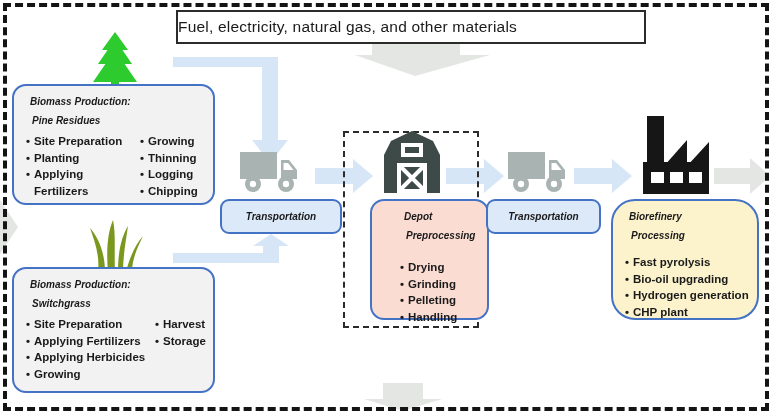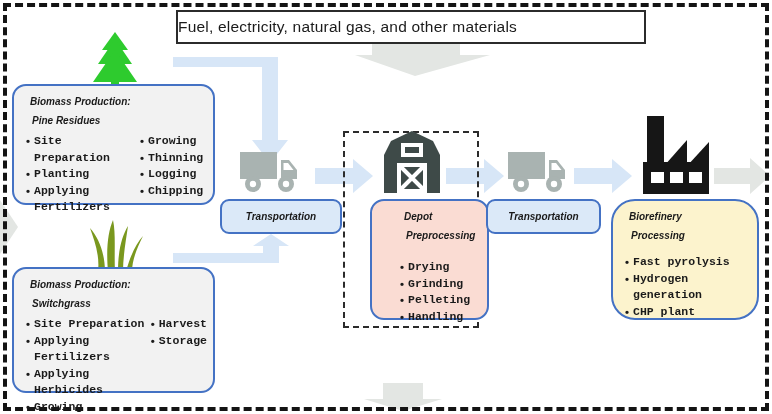--- a/index.html
+++ b/index.html
@@ -16,21 +16,21 @@
   }
   
   .panel{
     position:absolute;border:2px solid #4472c4;border-radius:14px;box-sizing:border-box;
     padding:6px 6px 4px 8px;background:#f2f2f2;
   }
   .panel-title{font-weight:bold;font-style:italic;font-size:10px;line-height:19px;padding-left:8px;white-space:nowrap;}
   .cols{display:flex;margin-top:3px;}
   .li{display:flex;font-weight:bold;font-size:11.5px;line-height:16.5px;}
   .li::before{content:"•";flex:0 0 12px;text-align:center;}
-  .li span{display:block;font-family:Liberation Mono, monospace;}
+  .li span{display:block;}
   
   .pill{
     position:absolute;height:35px;background:#dbe9f8;border:2px solid #4472c4;border-radius:9px;
     box-sizing:border-box;display:flex;align-items:center;justify-content:center;
     font-weight:bold;font-style:italic;font-size:10px;
   }
   .depot-dash{left:343px;top:131px;width:136px;height:197px;border:2px dashed #2b2b2b;box-sizing:border-box;}
   svg{display:block;}
 </style>
 </head>
@@ -224,20 +224,23 @@
   <div class="panel" style="left:611px;top:199px;width:148px;height:121px;background:#fcf3cd;border-radius:24px;">
     <div class="panel-title">
       <span>Biorefinery</span><br>
       <span style="padding-left:2px">Processing</span>
     </div>
     <div style="margin-top:9px">
       <div class="li">
           <span>Fast pyrolysis</span>
         </div>
       <div class="li">
+          <span>Bio-oil upgrading</span>
+        </div>
+      <div class="li">
           <span>Hydrogen generation</span>
         </div>
       <div class="li">
           <span>CHP plant</span>
         </div>
     </div>
   </div>
 
 </div>
 

